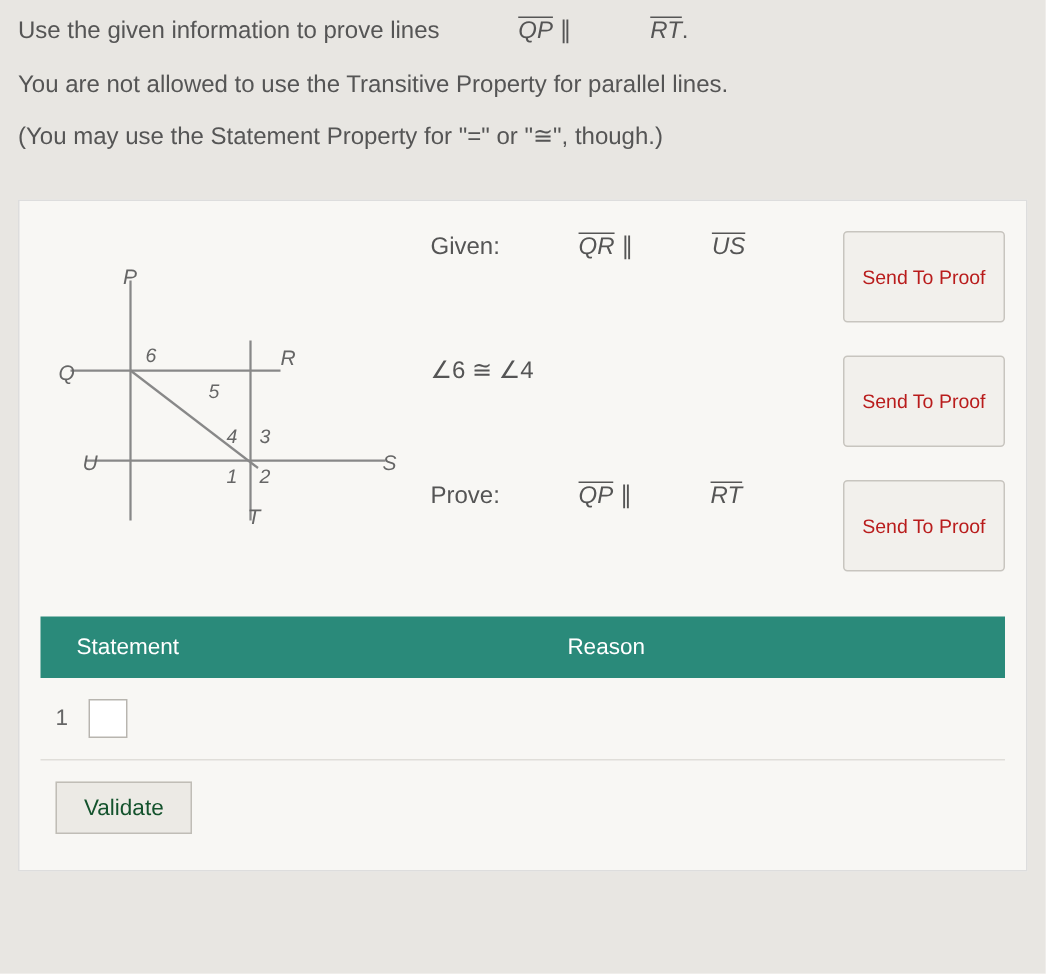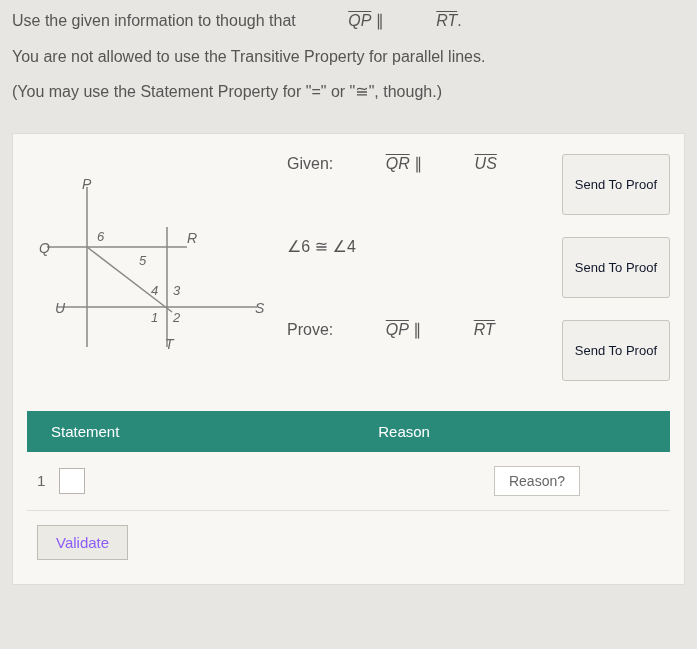--- a/index.html
+++ b/index.html
@@ -33,21 +33,21 @@
     .diagram { width: 240px; height: 180px; flex-shrink: 0; }
     .givens { flex: 1; display: flex; flex-direction: column; gap: 22px; }
     .given-row { display: flex; justify-content: space-between; }
     .given-text { font-size: 16px; color: #555; }
     .btn {
       background: #f2f0ec;
       border: 1px solid #c8c5bf;
       border-radius: 3px;
       padding: 22px 12px;
       font-size: 13px;
-      color: #0f172a;
+      color: #b91c1c;
       cursor: pointer;
     }
     .proof-header {
       background: #2a8a7a;
       color: #fff;
       display: flex;
       padding: 12px 24px;
       font-size: 15px;
     }
     .proof-header .col-stmt { flex: 0 0 55%; }
@@ -73,31 +73,31 @@
       font-size: 14px;
       color: #666;
       cursor: pointer;
     }
     .validate-row { padding: 14px 10px; }
     .validate-btn {
       background: #eceae5;
       border: 1px solid #c0bdb6;
       padding: 8px 18px;
       font-size: 15px;
-      color: #8b5cf6;
+      color: #14532d;
       cursor: pointer;
     }
     svg text { font-family: Arial; font-style: italic; fill: #666; }
   </style>
 </head>
 <body>
 
 <div class="instructions">
   <p>
-    <span>Use the given information to though that </span><span class="over">QP</span> ∥ <span class="over">RT</span>.
+    <span>Use the given information to prove lines </span><span class="over">QP</span> ∥ <span class="over">RT</span>.
   </p>
   <p>You are not allowed to use the Transitive Property for parallel lines.</p>
   <p>(You may use the Statement Property for "=" or "≅", though.)</p>
 </div>
 
 <div class="content-box">
   <div class="upper">
     <svg class="diagram" viewBox="0 0 240 180">
       <line x1="60" y1="10" x2="60" y2="170" stroke="#888" stroke-width="1.5"></line>
       <line x1="140" y1="50" x2="140" y2="170" stroke="#888" stroke-width="1.5"></line>
@@ -139,21 +139,18 @@
   </div>
 
   <div class="proof-header">
     <div class="col-stmt">Statement</div>
     <div class="col-reason">Reason</div>
   </div>
 
   <div class="proof-row">
     <span class="row-num">1</span>
     <div class="stmt-input"></div>
-    <div class="reason-cell">
-      <button class="reason-btn">Reason?</button>
-    </div>
   </div>
 
   <div class="validate-row">
     <button class="validate-btn">Validate</button>
   </div>
 </div>
 
 </body></html>

